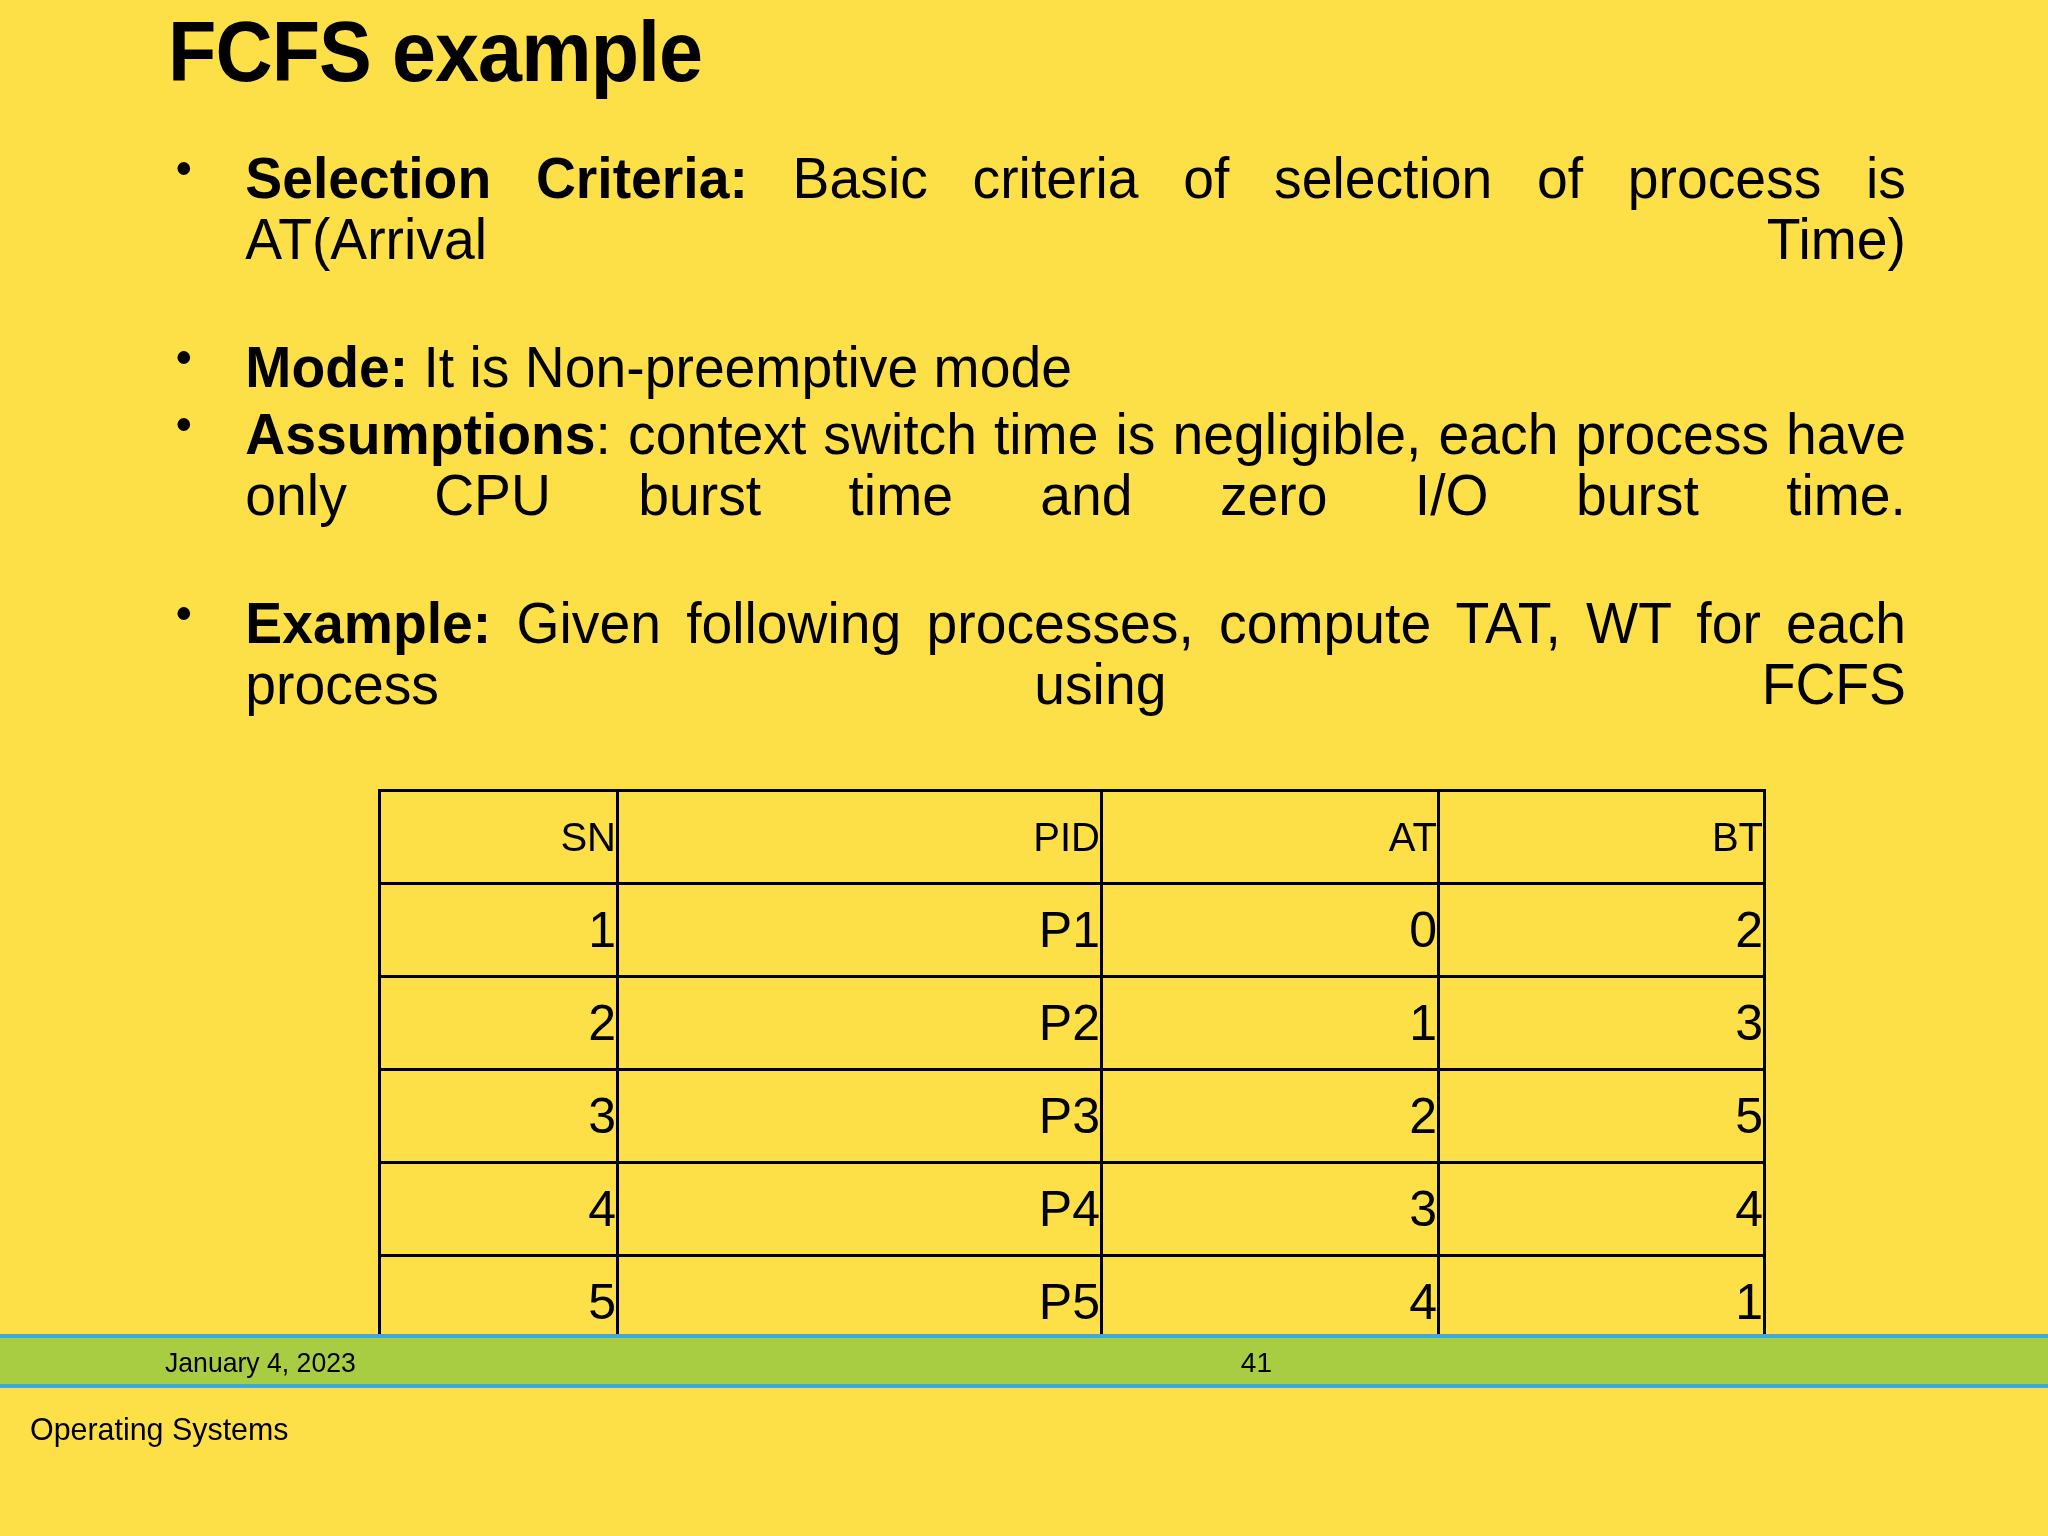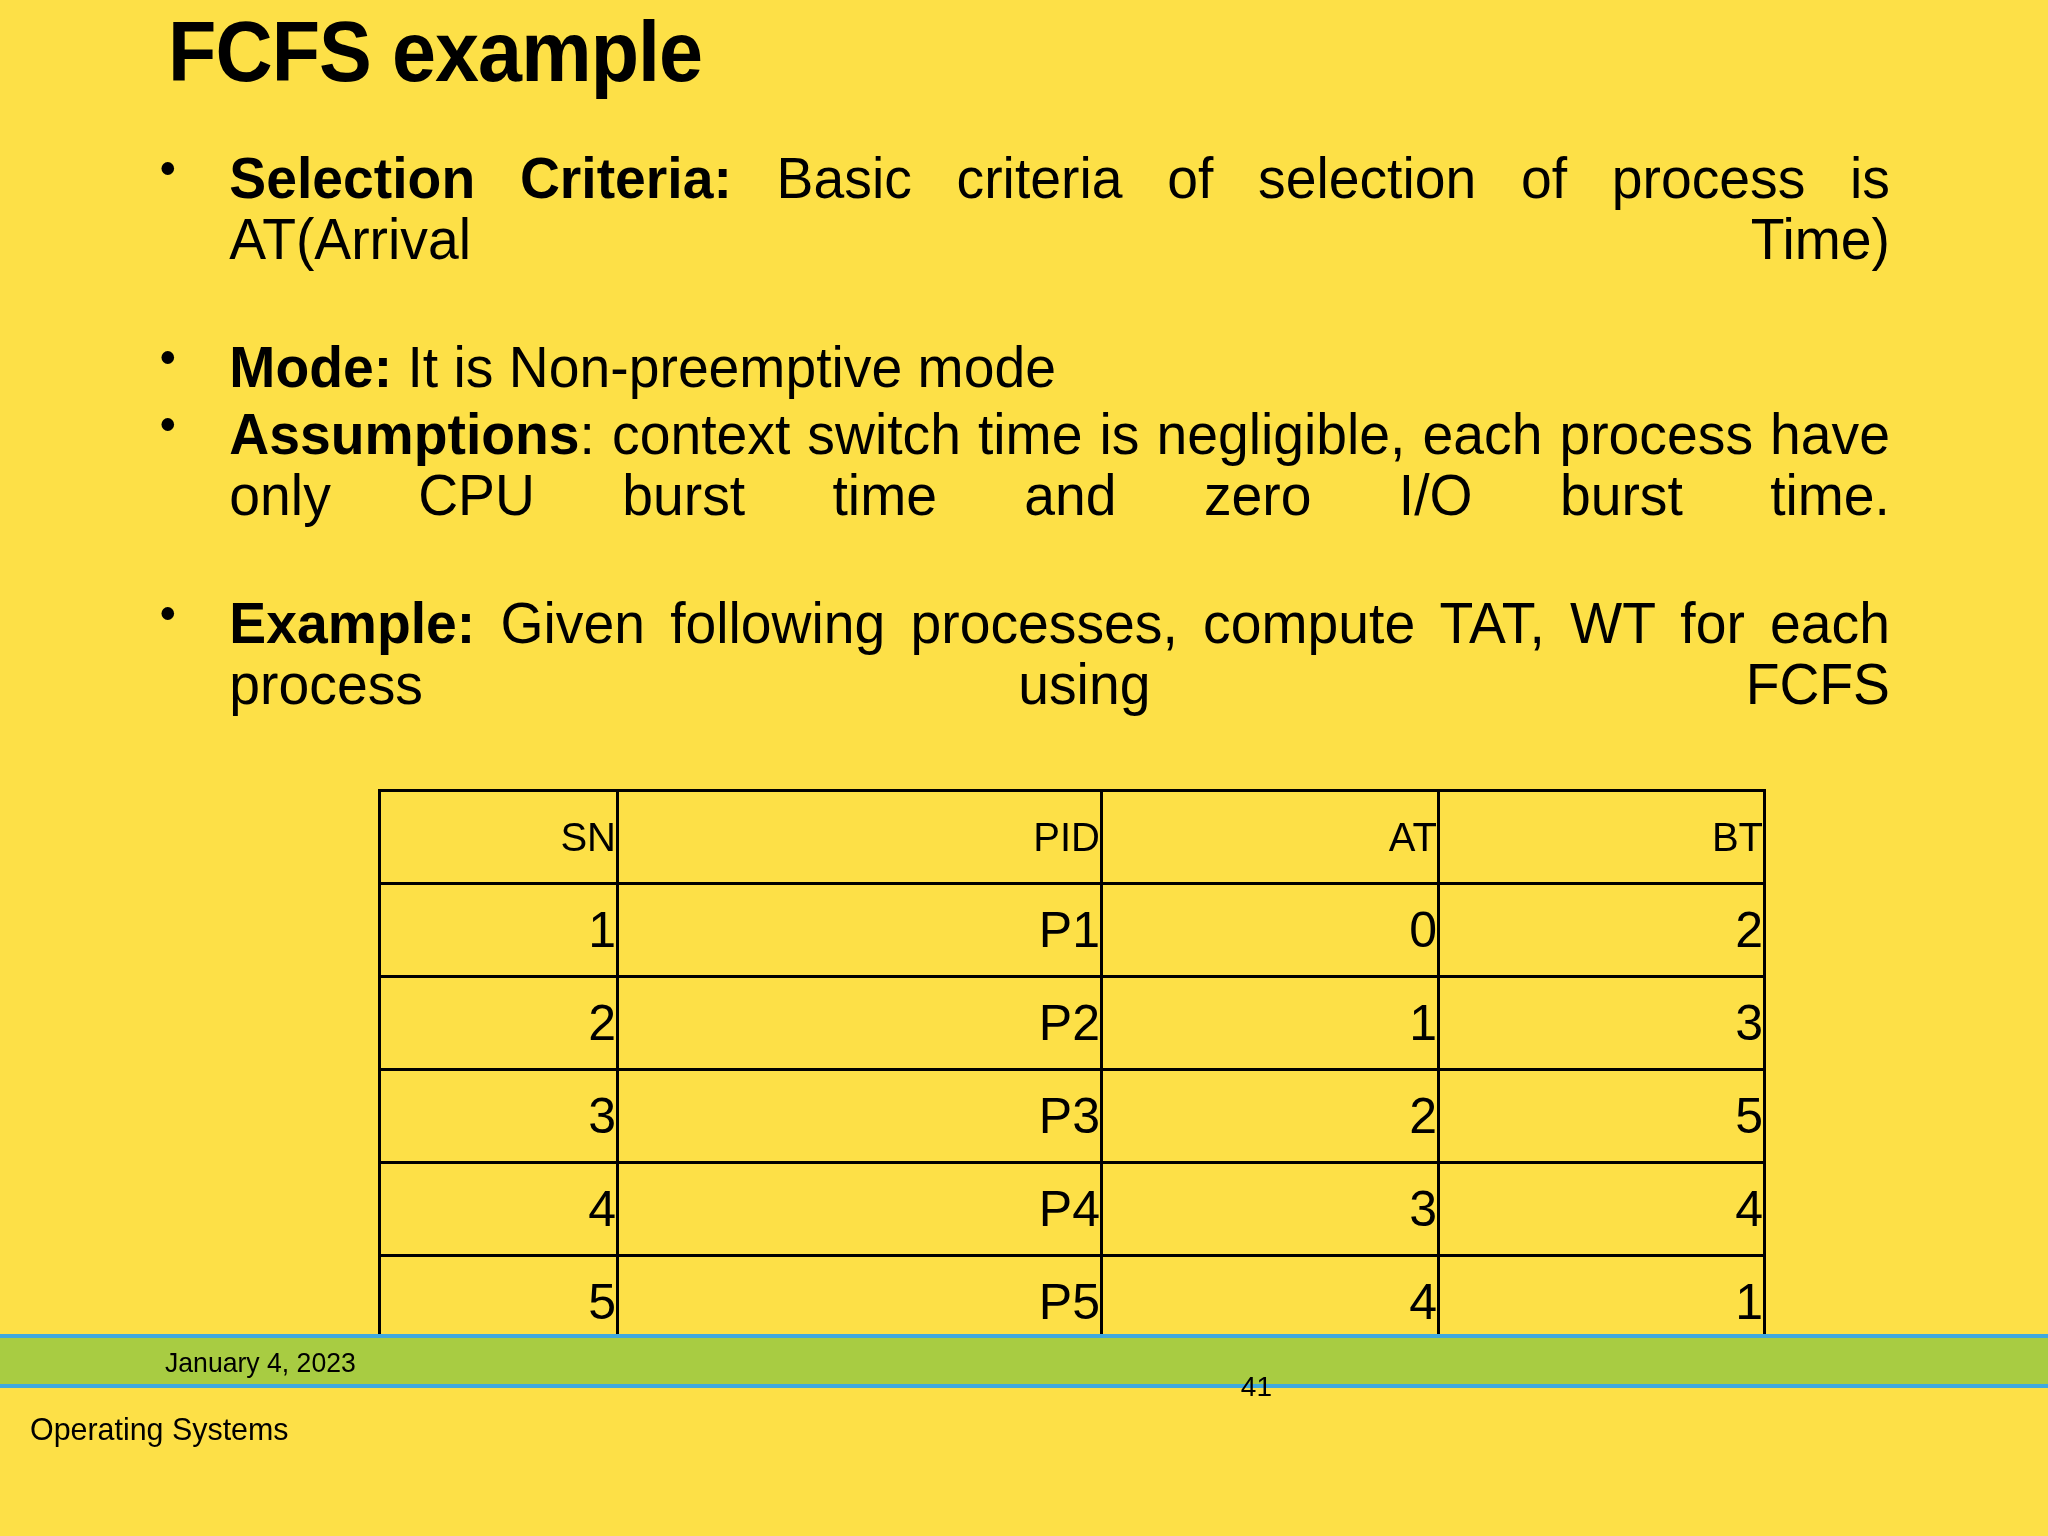--- a/index.html
+++ b/index.html
@@ -39,21 +39,21 @@
     line-height: 1.0;
     letter-spacing: -1px;
     transform: scaleX(0.92);
     transform-origin: left top;
     white-space: nowrap;
   }
 
   
   #body {
     position: absolute;
-    left: 144px;
+    left: 160px;
     top: 148px;
     width: 1800px;
   }
   .bullet {
     position: relative;
     padding-left: 88px;
     margin: 0 0 6px 0;
     font-size: 57px;
     line-height: 1.07;
     text-align: justify;
@@ -136,21 +136,20 @@
     transform-origin: left top;
     white-space: nowrap;
   }
   #footer-page {
     position: absolute;
     right: 800px;
     top: 1347px;
     font-size: 28px;
     font-family: "Liberation Sans Narrow", "Liberation Sans", sans-serif;
     white-space: nowrap;
-    margin-top: 24px;
   }
   #footer-subject {
     position: absolute;
     left: 30px;
     top: 1411px;
     font-size: 32px;
     font-family: "Liberation Sans Narrow", "Liberation Sans", sans-serif;
     transform: scaleX(0.95);
     transform-origin: left top;
     white-space: nowrap;

